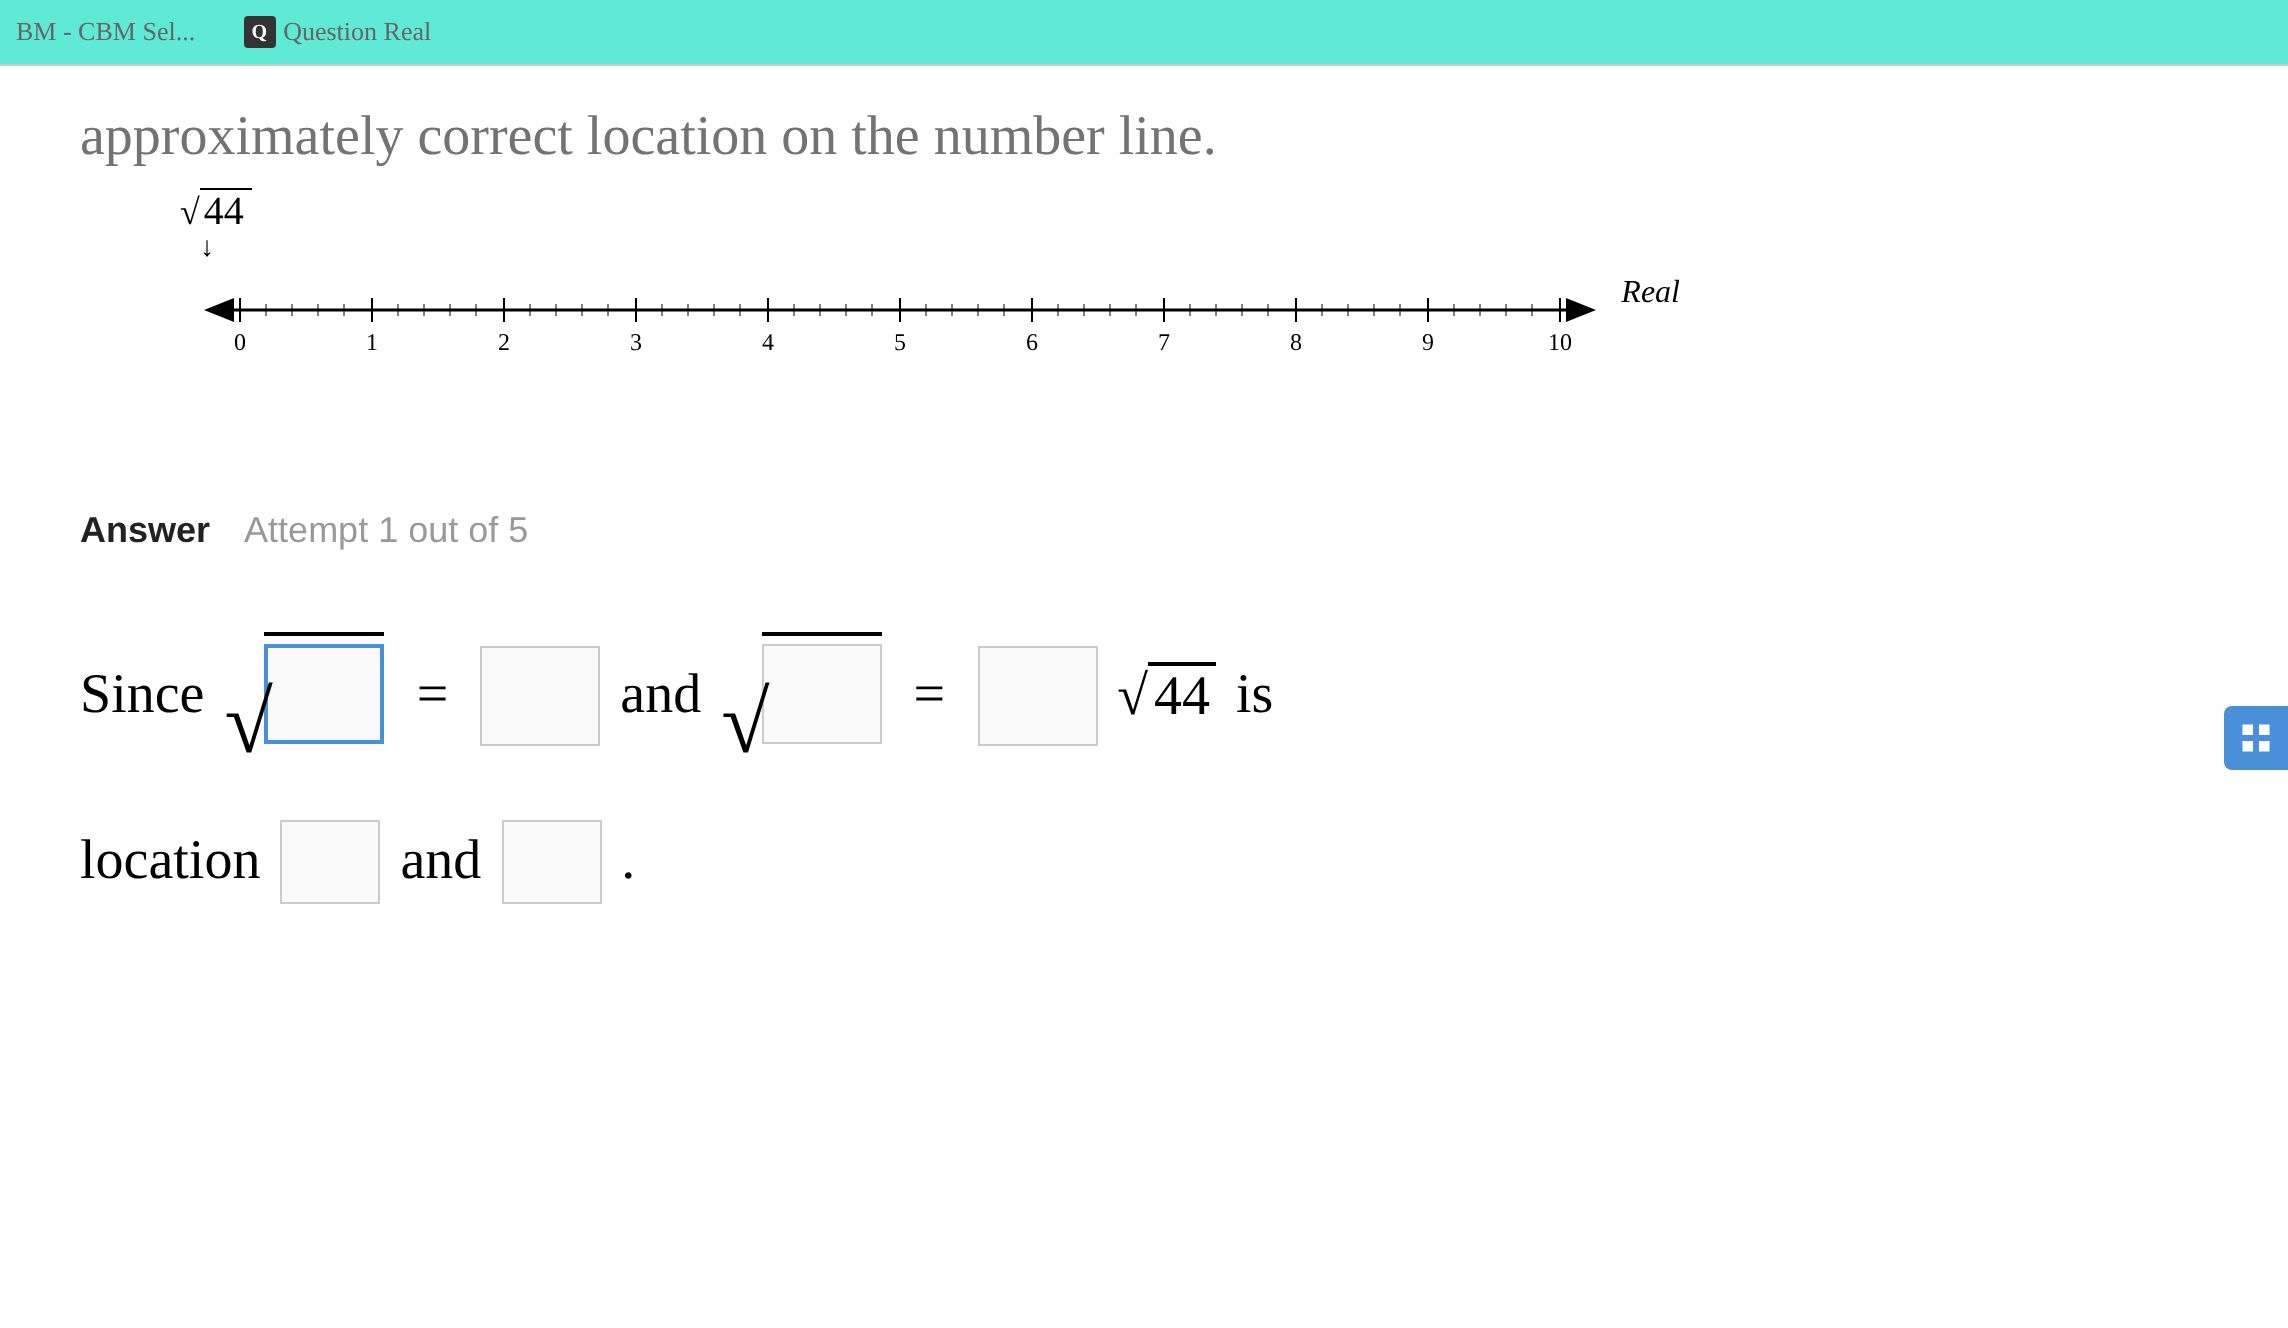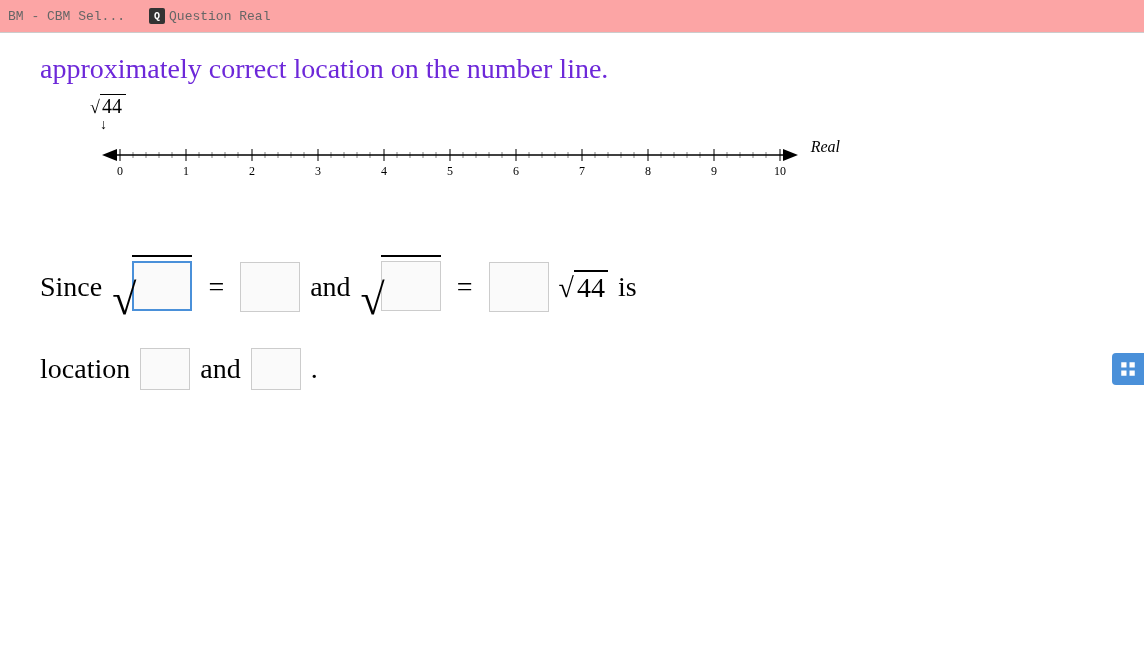--- a/index.html
+++ b/index.html
@@ -5,27 +5,27 @@
     * { box-sizing: border-box; margin: 0; padding: 0; }
     body {
       font-family: 'Times New Roman', Georgia, serif;
       background: #f5f5f5;
       width: 1144px;
       height: 664px;
       overflow: hidden;
       position: relative;
     }
     .tab-bar {
-      background: #fca5a5;
+      background: #5eead4;
       border-bottom: 1px solid #ccc;
       padding: 4px 0;
       display: flex;
       align-items: center;
       gap: 8px;
-      font-family: Liberation Mono, monospace;
+      font-family: Liberation Serif, serif;
       font-size: 13px;
       color: #666;
     }
     .tab-item {
       padding: 4px 8px;
       display: flex;
       align-items: center;
       gap: 4px;
     }
     .tab-icon {
@@ -41,21 +41,21 @@
       font-weight: bold;
     }
     .content {
       background: #fff;
       padding: 20px 40px;
       height: calc(100% - 30px);
       position: relative;
     }
     .question-text {
       font-size: 28px;
-      color: #6d28d9;
+      color: #737373;
       margin-bottom: 50px;
     }
     .number-line-container {
       margin: 30px 60px 60px 60px;
       position: relative;
     }
     .sqrt-label {
       position: absolute;
       top: -40px;
       left: -10px;
@@ -308,20 +308,24 @@
   <div class="side-badge">
     <svg viewBox="0 0 24 24">
         <rect x="3" y="3" width="7" height="7" fill="#fff"></rect>
         <rect x="14" y="3" width="7" height="7" fill="#fff"></rect>
         <rect x="3" y="14" width="7" height="7" fill="#fff"></rect>
         <rect x="14" y="14" width="7" height="7" fill="#fff"></rect>
       </svg>
   </div>
 
   <div class="answer-section">
+    <div class="answer-header">
+      <span class="answer-label">Answer</span>
+      <span class="attempt-text">Attempt 1 out of 5</span>
+    </div>
 
     <div class="answer-line">
       <span class="text-span">Since</span>
 
       <span class="sqrt-wrap">
         <span class="sqrt-sign">√</span>
         <span class="sqrt-box-wrap"><span class="input-box active"></span></span>
       </span>
 
       <span class="equals">=</span>

